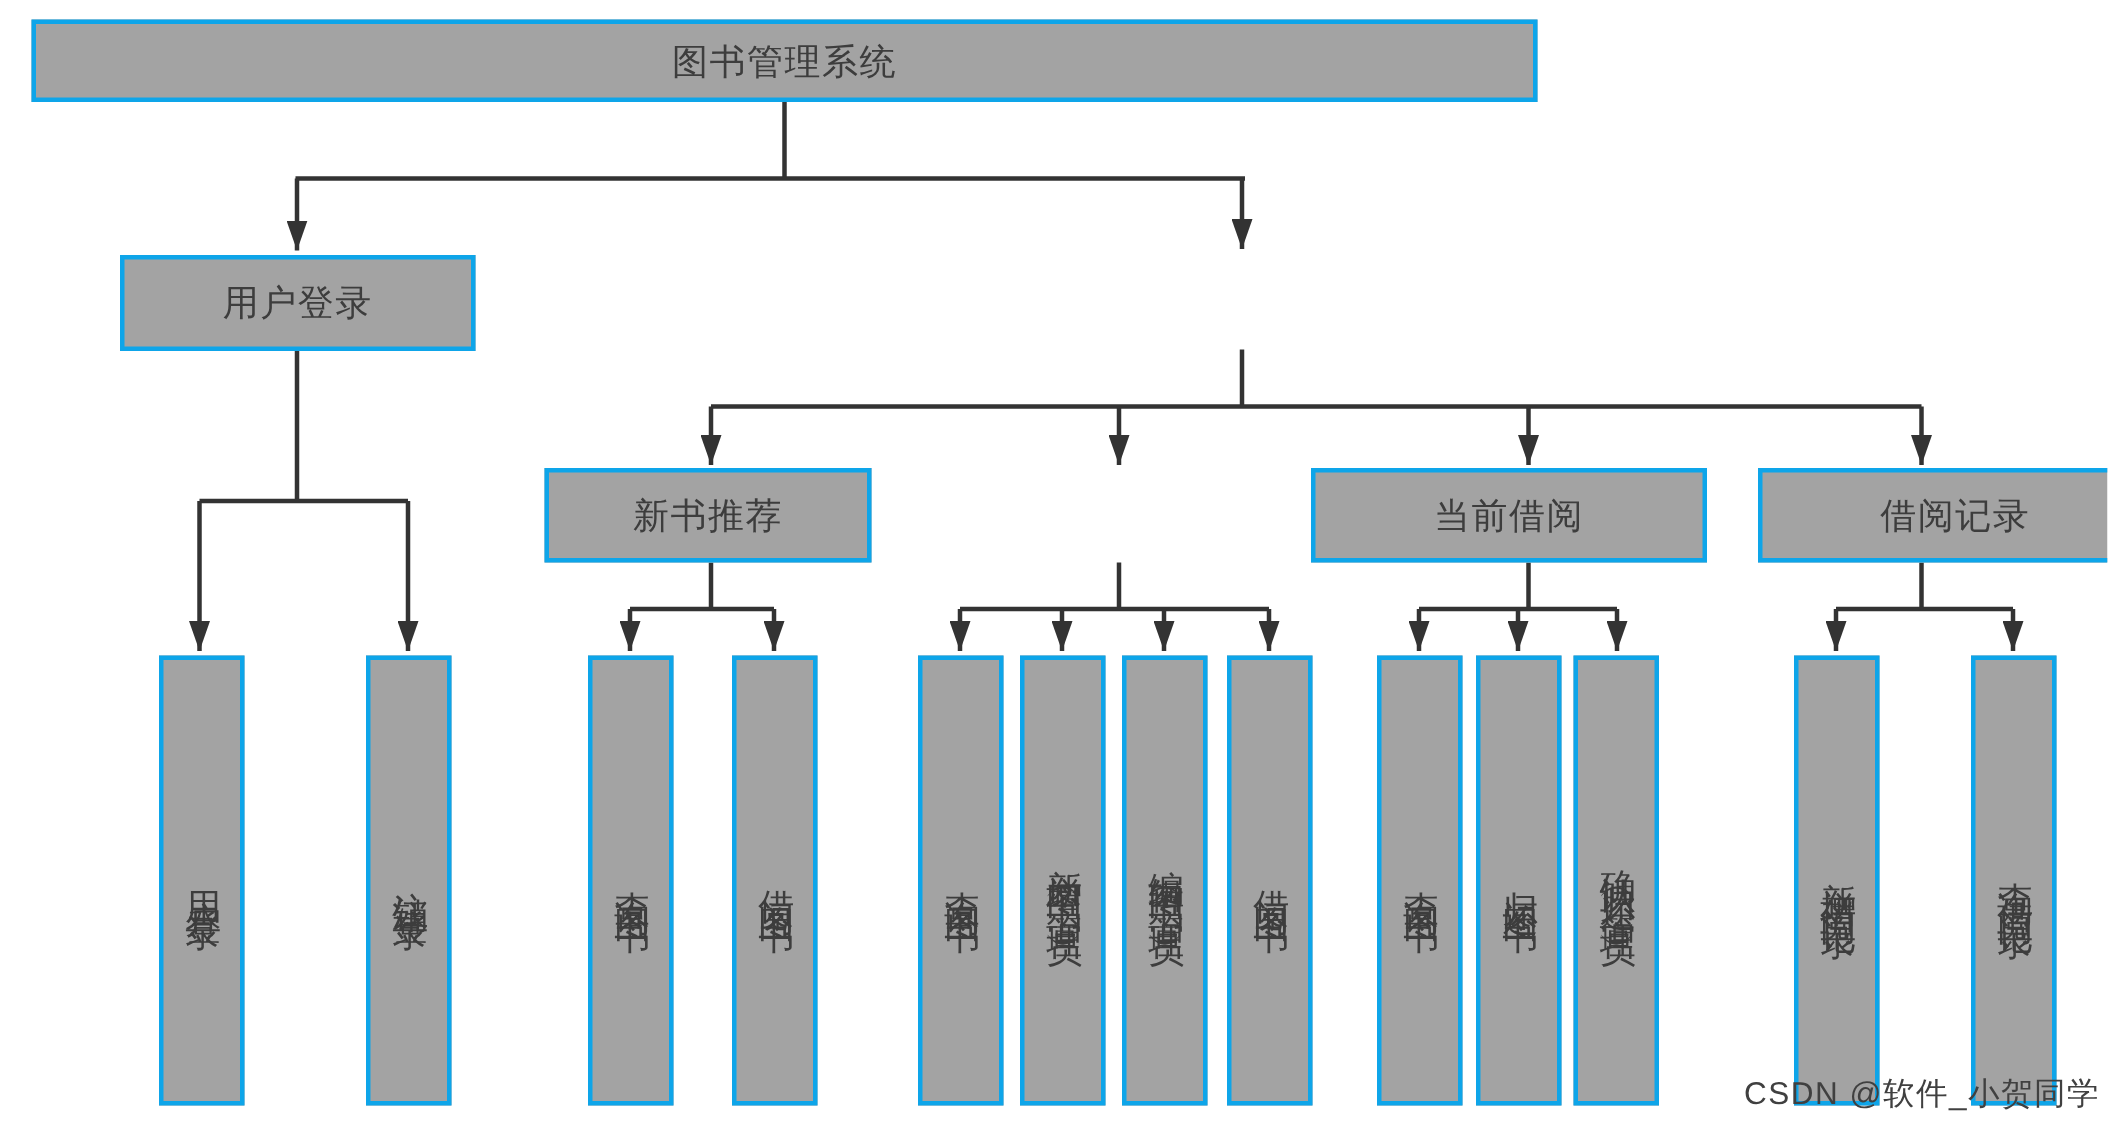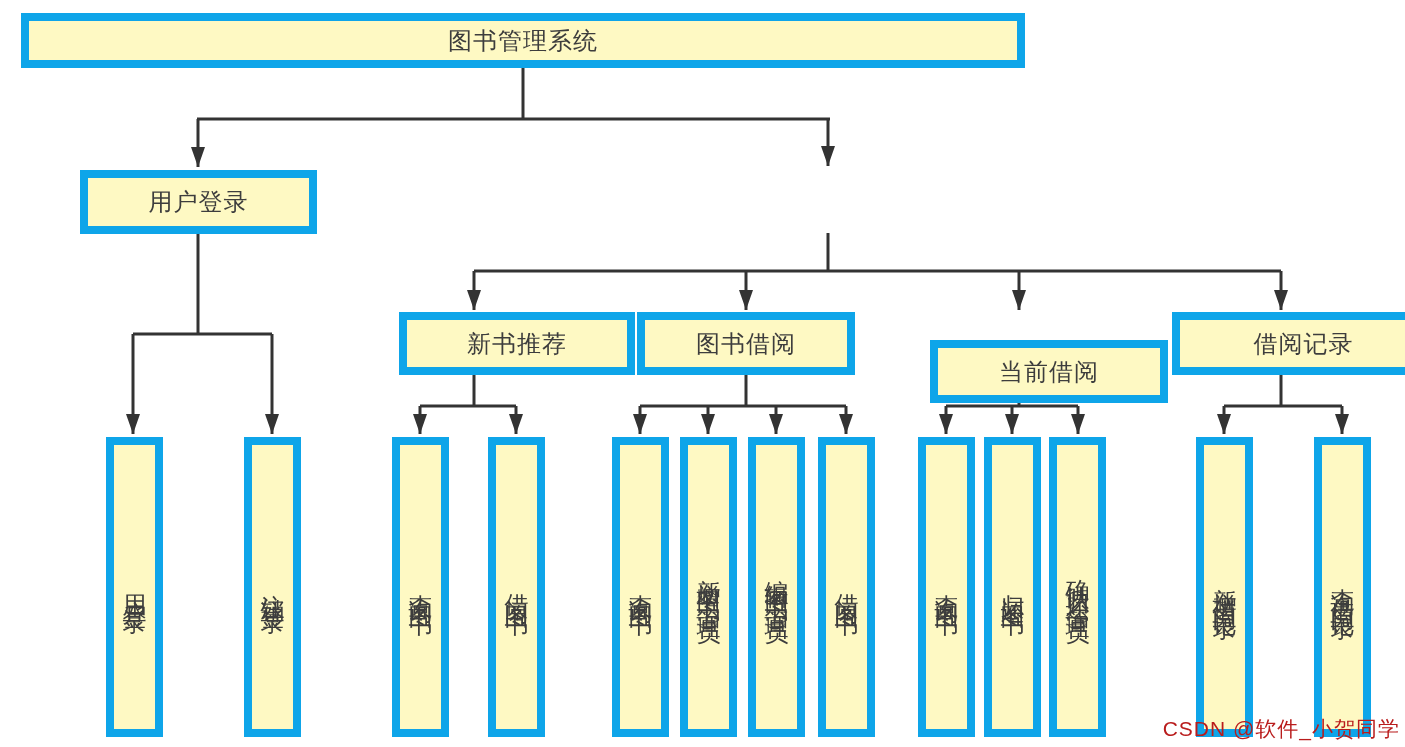--- a/index.html
+++ b/index.html
@@ -12,37 +12,37 @@
     overflow: hidden;
   }
   .connectors {
     position: absolute;
     left: 0; top: 0;
     width: 1405px; height: 747px;
   }
   .node {
     position: absolute;
     box-sizing: border-box;
-    background: #fef9c3;
-    border: 8px solid #0ea5e9;
+    background: #a3a3a3;
+    border: 3px solid #0ea5e9;
     color: #3d3d3d;
     display: flex;
     align-items: center;
     justify-content: center;
     font-size: 24px;
     letter-spacing: 1px;
     white-space: nowrap;
   }
   .root-node   { left: 21px;  top: 13px;  width: 1004px; height: 55px; }
   .n-login     { left: 80px;  top: 170px; width: 237px;  height: 64px; }
   .n-bookmgmt  { left: 712px; top: 169px; width: 232px;  height: 64px; }
   .lvl3        { top: 312px; height: 63px; }
-  .n-newbook   { left: 363px;  width: 236px; margin-left: 36px; }
+  .n-newbook   { left: 363px;  width: 218px; }
   .n-borrow    { left: 637px;  width: 218px; }
-  .n-current   { left: 930px;  width: 238px; margin-top: 28px; }
+  .n-current   { left: 874px;  width: 264px; }
   .n-record    { left: 1172px; width: 263px; }
   .leaf {
     top: 437px;
     height: 300px;
     width: 57px;
     writing-mode: vertical-rl;
     text-orientation: mixed;
     letter-spacing: 6px;
     font-size: 24px;
     line-height: 1;
@@ -58,21 +58,21 @@
   .lf9  { left: 918px; }
   .lf10 { left: 984px; }
   .lf11 { left: 1049px; }
   .lf12 { left: 1196px; }
   .lf13 { left: 1314px; }
   .watermark {
     position: absolute;
     right: 5px;
     top: 715px;
     font-size: 21px;
-    color: #b91c1c;
+    color: #404040;
     letter-spacing: 1px;
     white-space: nowrap;
   }
 </style>
 </head>
 <body>
 
 <div class="canvas">
 
   <svg class="connectors" viewBox="0 0 1405 747" xmlns="http://www.w3.org/2000/svg">
@@ -123,21 +123,20 @@
       <line x1="1224" y1="406" x2="1224" y2="434" marker-end="url(#arrow)"></line>
       <line x1="1342" y1="406" x2="1342" y2="434" marker-end="url(#arrow)"></line>
     </g>
   </svg>
 
   <div class="node root-node">图书管理系统</div>
 
   <div class="node n-login">用户登录</div>
 
   <div class="node lvl3 n-newbook">新书推荐</div>
-  <div class="node lvl3 n-borrow">图书借阅</div>
   <div class="node lvl3 n-current">当前借阅</div>
   <div class="node lvl3 n-record">借阅记录</div>
 
   <div class="node leaf lf1">用户登录</div>
   <div class="node leaf lf2">注销登录</div>
   <div class="node leaf lf3">查询图书</div>
   <div class="node leaf lf4">借阅图书</div>
   <div class="node leaf lf5">查询图书</div>
   <div class="node leaf lf6">新增图书（管理员）</div>
   <div class="node leaf lf7">编辑图书（管理员）</div>

